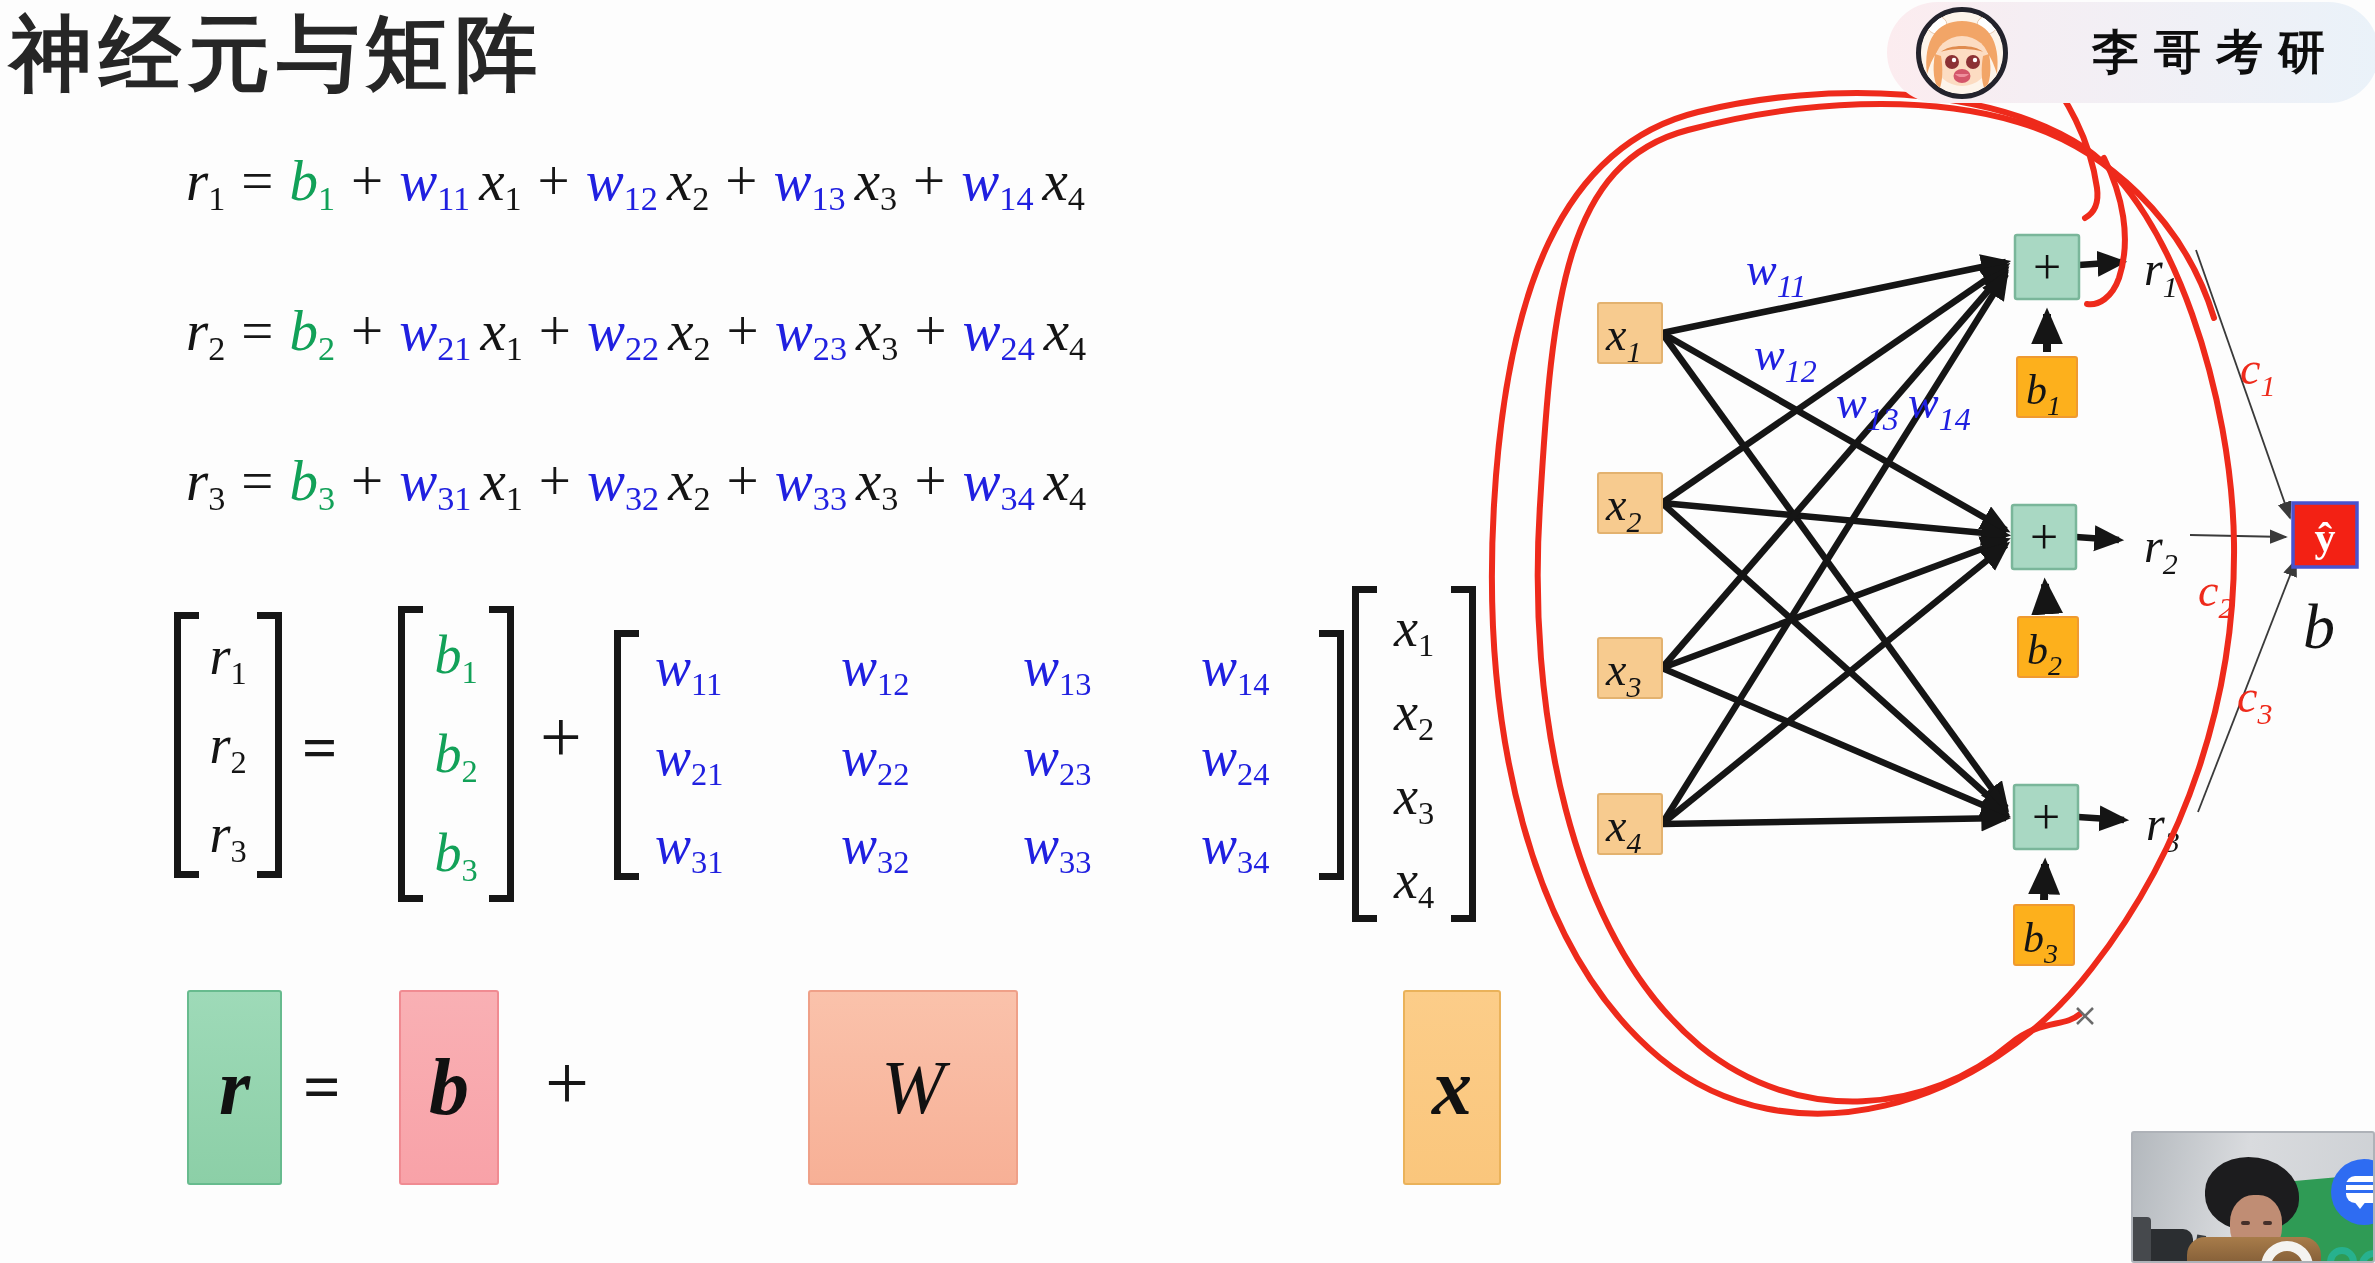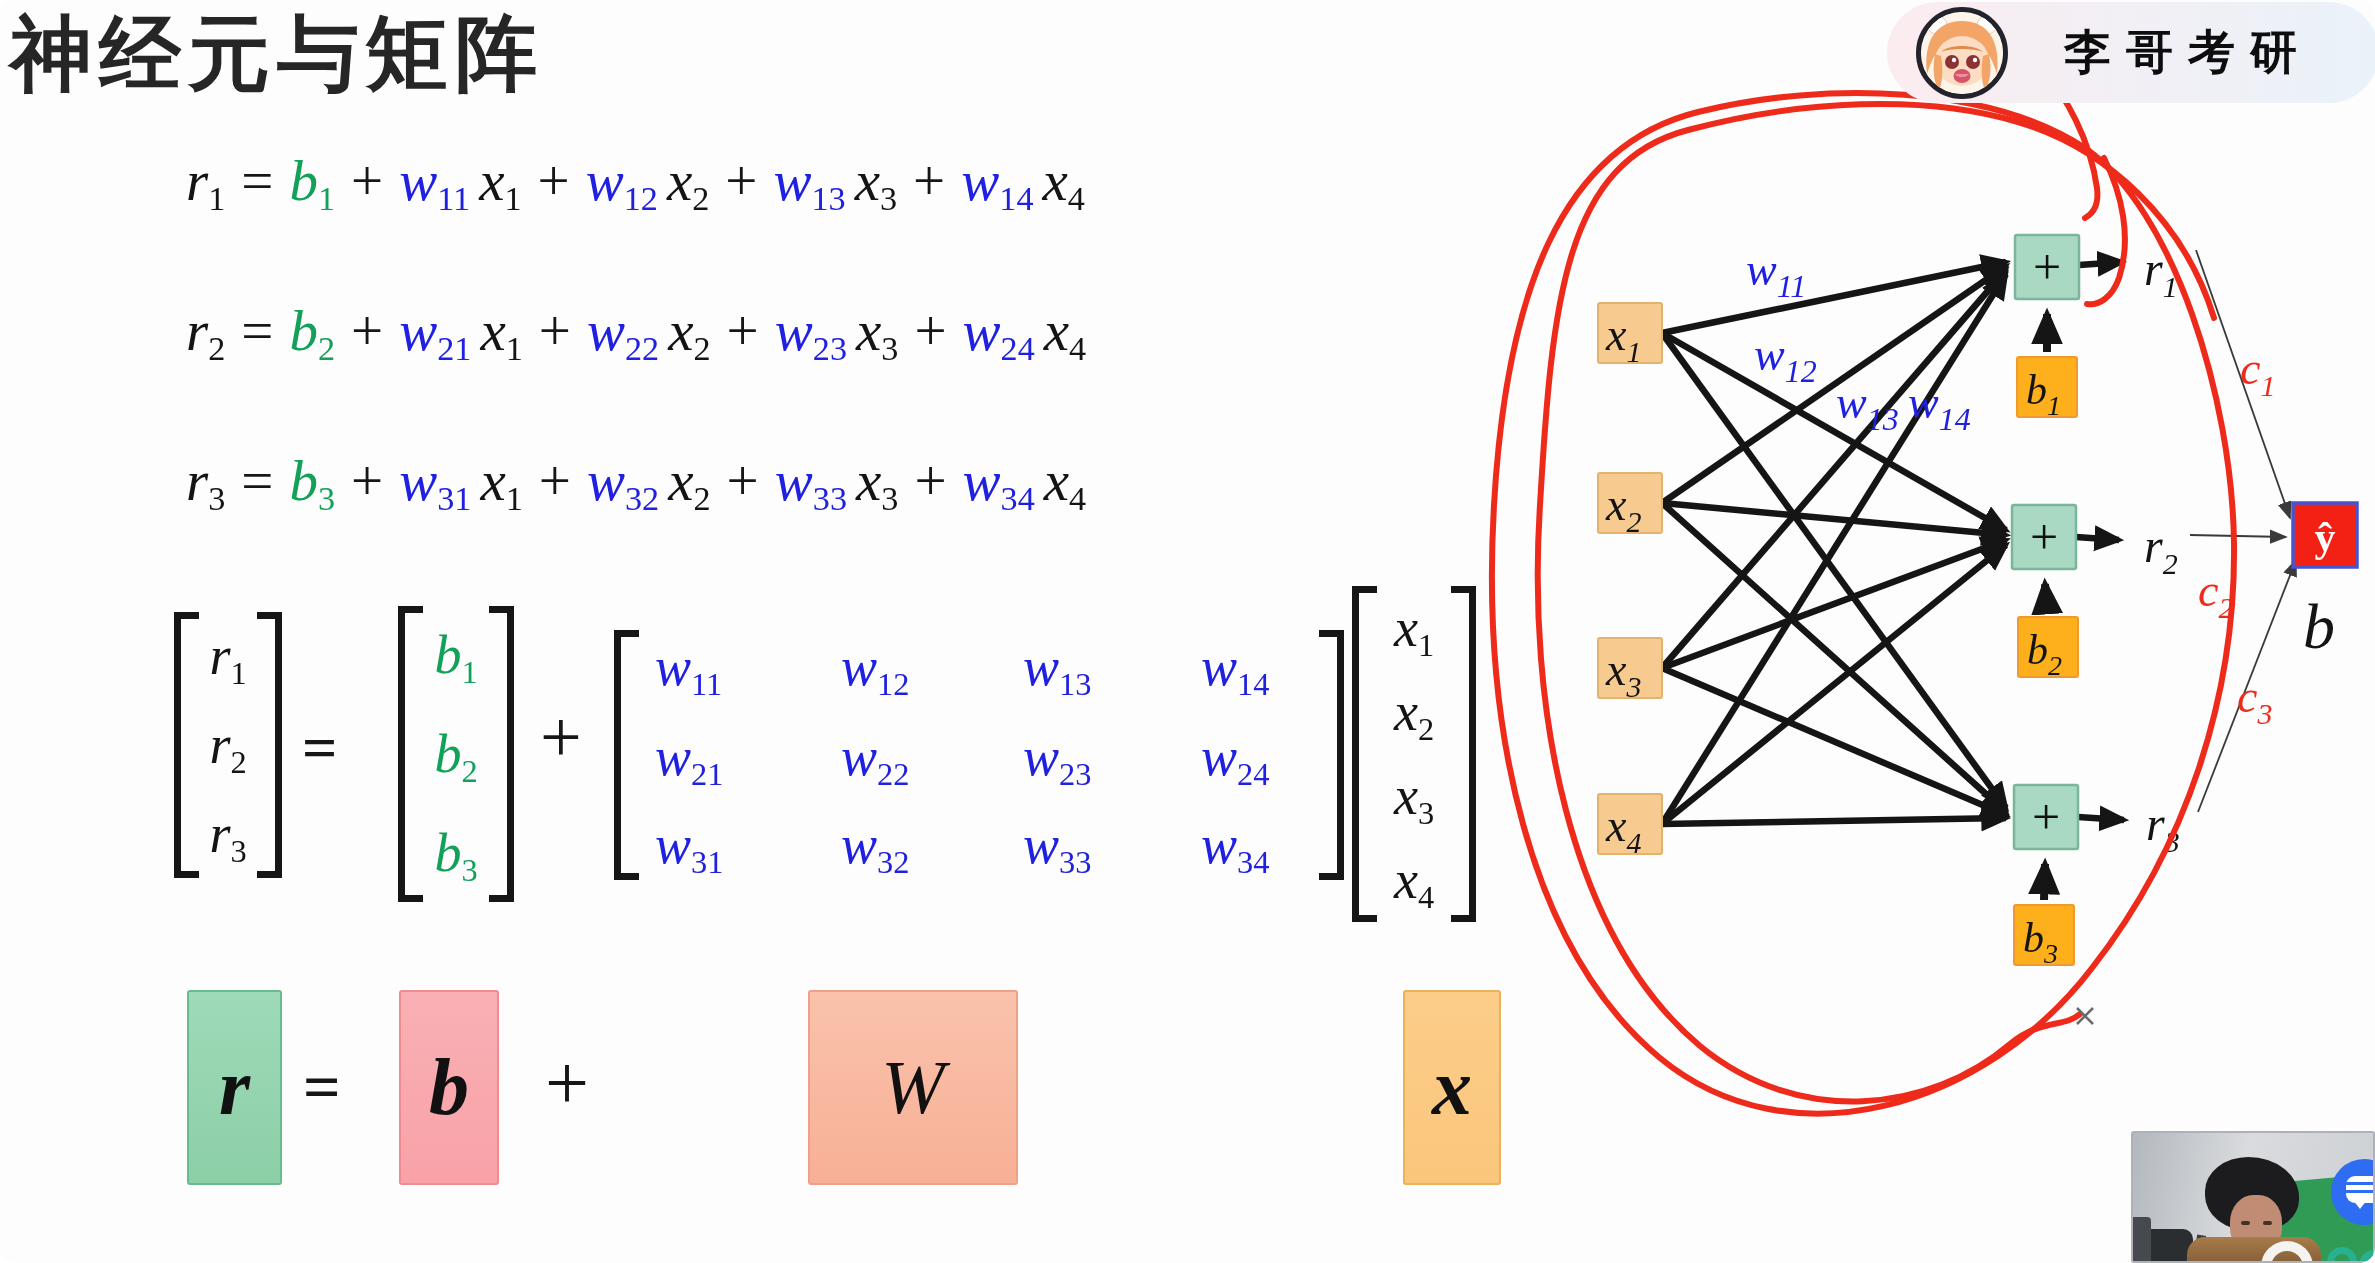--- a/index.html
+++ b/index.html
@@ -1,17 +1,17 @@
 <!DOCTYPE html>
 <html><head>
 <meta charset="utf-8">
 <style>
   html,body{margin:0;padding:0;background:#ffffff;}
   .stage{position:relative;width:2375px;height:1263px;background:#fdfdfd;overflow:hidden;
-         font-family:"Liberation Serif",serif;color:#161616;border-radius:16px;}
+         font-family:"Liberation Serif",serif;color:#161616;}
 
   
   .title{position:absolute;left:10px;top:0px;font-size:82px;font-weight:600;
          letter-spacing:7px;color:#262626;white-space:nowrap;}
 
   
   .eqrow{position:absolute;left:186px;display:flex;align-items:baseline;gap:9px;
          font-size:57px;white-space:nowrap;}
   .eqrow1{top:148px}.eqrow2{top:298px}.eqrow3{top:448px}
   .tk i{font-style:italic;}
@@ -61,21 +61,21 @@
   .net-svg{position:absolute;left:0;top:0;width:2375px;height:1263px;}
   .net-svg text{font-family:"Liberation Serif",serif;}
   .it{font-style:italic;}
 
   
   .badge{position:absolute;left:1887px;top:2px;width:492px;height:101px;border-radius:51px;
          background:linear-gradient(90deg,#fcecef 0%,#f5eef3 28%,#eaf2f9 100%);
          display:flex;align-items:center;}
   .avatar{width:92px;height:92px;border-radius:50%;border:5px solid #23232c;margin-left:29px;
           background:#fdf4ea;overflow:hidden;box-sizing:border-box;flex:0 0 auto;}
-  .badge-text{margin-left:56px;font-family:"Liberation Sans",sans-serif;font-weight:bold;
+  .badge-text{margin-left:84px;font-family:"Liberation Sans",sans-serif;font-weight:bold;
               font-size:47px;letter-spacing:15px;color:#0d0d0d;white-space:nowrap;}
 
   
   .webcam{position:absolute;left:2131px;top:1131px;width:244px;height:132px;
           border:2px solid #aeb2b8;border-radius:3px;overflow:hidden;box-sizing:border-box;
           background:linear-gradient(100deg,#b3b8bd 0%,#d9dbde 45%,#cdd0d4 100%);}
   .webcam div{position:absolute;}
   .cam-dark1{left:6px;bottom:-4px;width:54px;height:36px;background:#2b2e31;border-radius:10px 10px 0 0;}
   .cam-dark2{left:-8px;bottom:-2px;width:26px;height:46px;background:#46494d;border-radius:4px;}
   .cam-tripod{left:62px;bottom:-2px;width:9px;height:28px;background:#3a3d40;transform:rotate(9deg);}

